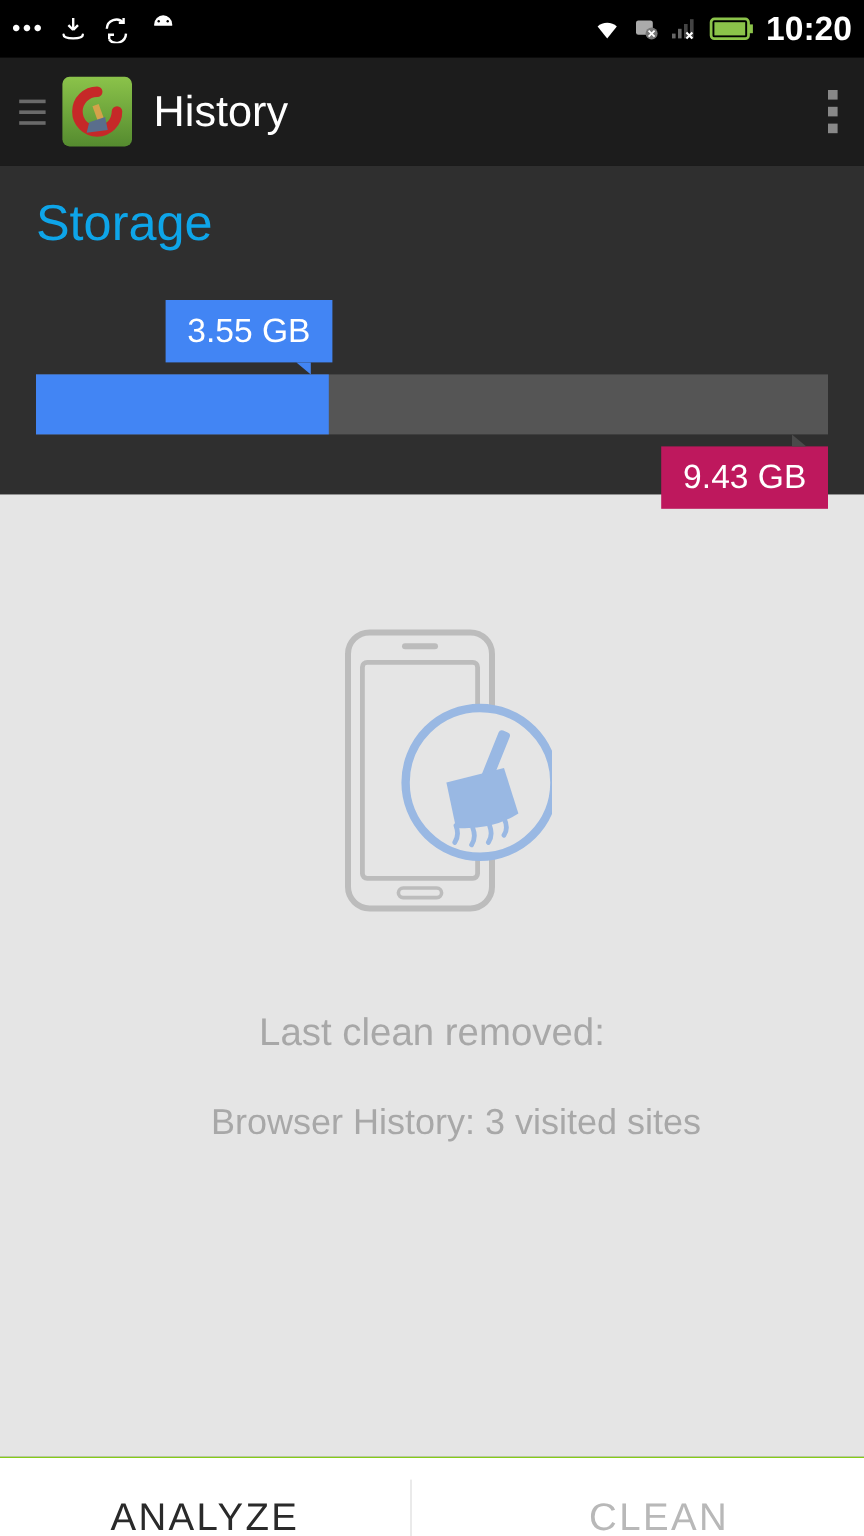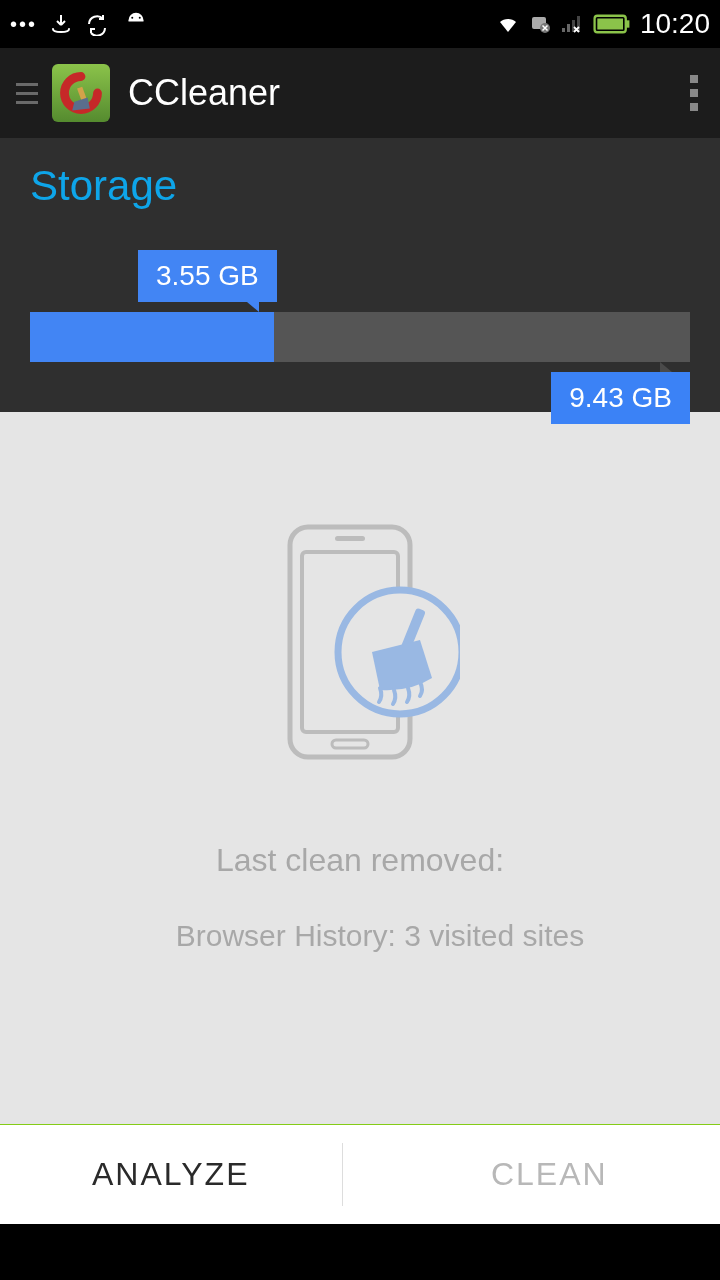--- a/index.html
+++ b/index.html
@@ -17,21 +17,21 @@
       background: #000;
       display: flex;
       justify-content: space-between;
       align-items: center;
       padding: 0 10px;
       color: #fff;
     }
     .status-left { display: flex; align-items: center; gap: 12px; }
     .status-right { display: flex; align-items: center; gap: 8px; }
     .status-dots { font-size: 20px; letter-spacing: 2px; }
-    .status-time { font-size: 28px; font-weight: 400; }
+    .status-time { font-size: 28px; font-weight: 700; }
     .status-icon { width: 24px; height: 24px; }
     
     
     .app-bar {
       height: 90px;
       background: #1c1c1c;
       display: flex;
       align-items: center;
       padding: 0 12px;
     }
@@ -114,42 +114,42 @@
       background: #555;
       margin-top: 10px;
       position: relative;
     }
     .storage-bar-fill {
       height: 100%;
       background: #4285f4;
     }
     .total-label {
       display: inline-block;
-      background: #3b82f6;
+      background: #be185d;
       color: #fff;
       font-size: 28px;
       padding: 10px 18px;
       position: absolute;
       right: 0;
       margin-top: 10px;
     }
     .total-label::before {
       content: '';
       position: absolute;
       top: -10px;
       right: 18px;
       border-left: 0 solid transparent;
       border-right: 12px solid transparent;
       border-bottom: 10px solid #4a4a4a;
     }
     
     
     .content {
       background: #e5e5e5;
-      height: 712px;
+      height: 802px;
       display: flex;
       flex-direction: column;
       align-items: center;
       padding-top: 110px;
     }
     .phone-illustration {
       width: 200px;
       height: 260px;
       position: relative;
     }
@@ -240,21 +240,21 @@
       <span></span>
       <span></span>
   </div>
   <div class="app-logo">
     <svg viewBox="0 0 40 40" width="44" height="44">
       <path d="M20 5 A15 15 0 1 0 35 20" fill="none" stroke="#c62828" stroke-width="8" stroke-linecap="round"></path>
       <rect x="18" y="15" width="5" height="16" fill="#d4a24a" transform="rotate(-20 20 20)"></rect>
       <path d="M14 28 L26 24 L28 34 L12 36 Z" fill="#5a6e8c"></path>
     </svg>
   </div>
-  <div class="app-title">CCleaner</div>
+  <div class="app-title">History</div>
   <div class="overflow-menu">
     <span></span>
       <span></span>
       <span></span>
   </div>
 </div>
 
 <div class="storage-section">
   <div class="storage-title">Storage</div>
   <div class="storage-chart">

